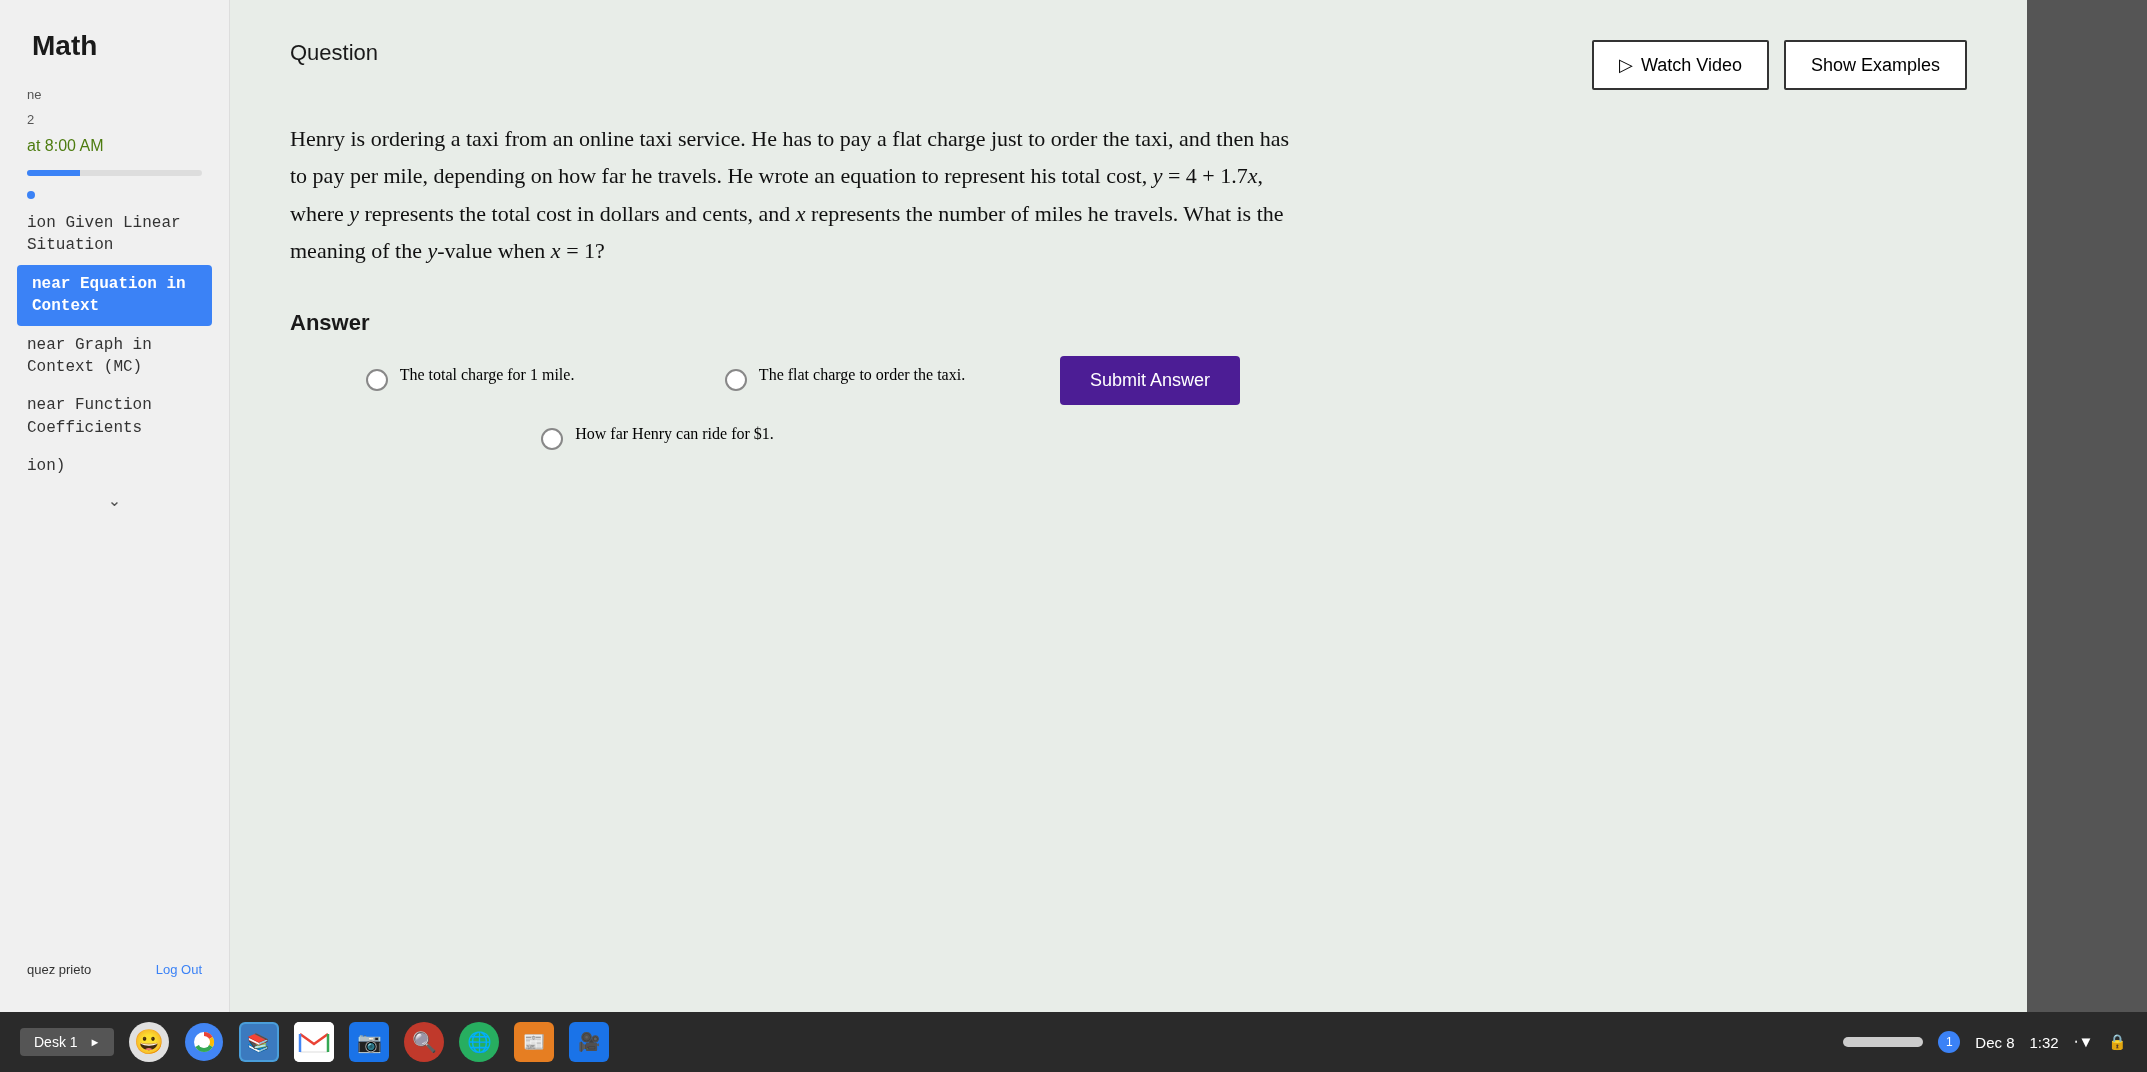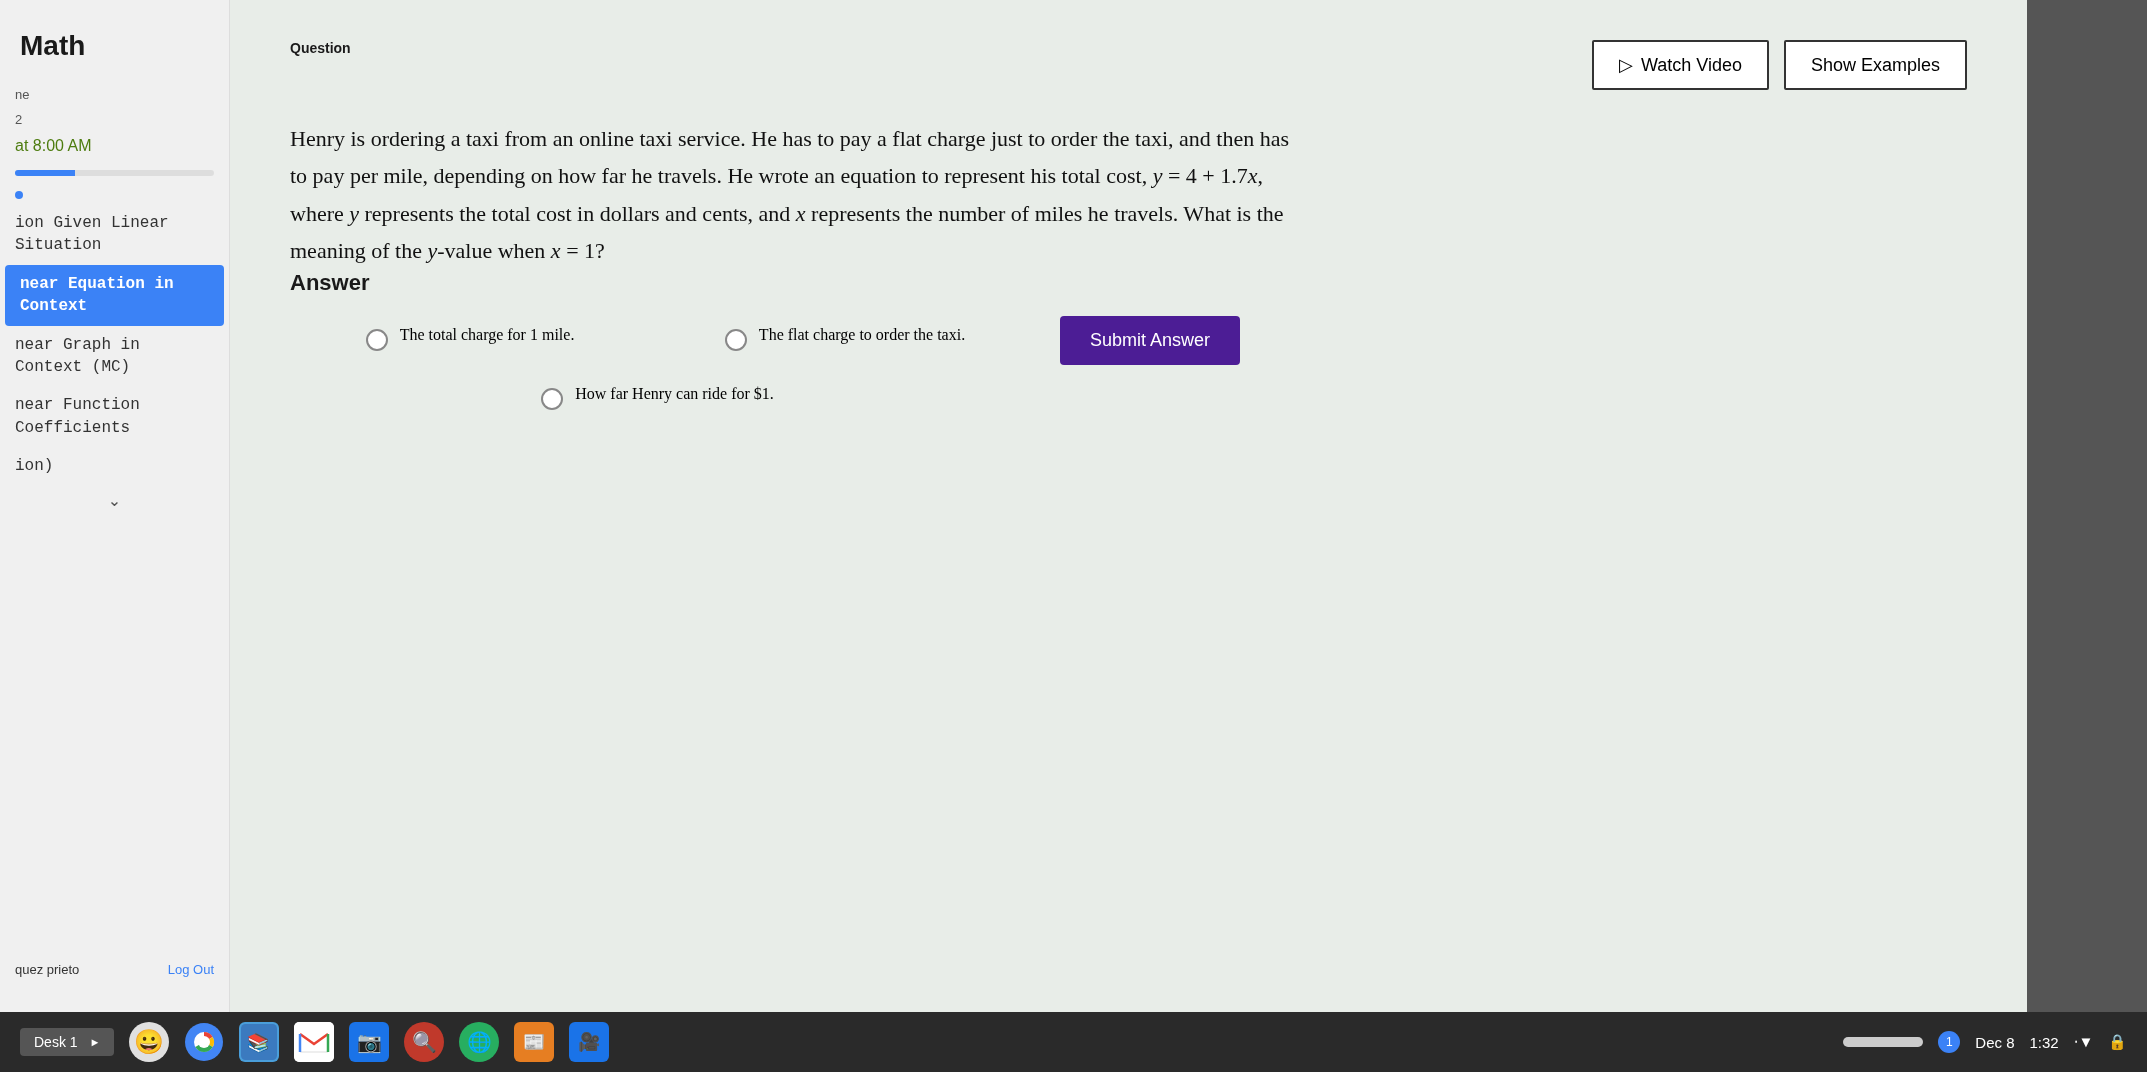--- a/index.html
+++ b/index.html
@@ -16,21 +16,21 @@
     .main-area {
       display: flex;
       flex: 1;
       height: calc(100% - 60px);
     }
 
     
     .sidebar {
       width: 230px;
       background: #f0f0f0;
-      padding: 20px 0;
+      padding: 20px 12px;
       display: flex;
       flex-direction: column;
       border-right: 1px solid #ddd;
       height: 100%;
     }
 
     .sidebar-title {
       font-size: 28px;
       font-weight: bold;
       color: #1a1a1a;
@@ -130,22 +130,22 @@
     }
 
     .question-header {
       display: flex;
       justify-content: space-between;
       align-items: flex-start;
       margin-bottom: 30px;
     }
 
     .question-label {
-      font-size: 14px;
-      font-weight: bold;
+      font-size: 22px;
+      font-weight: normal;
       color: #1a1a1a;
       font-family: Arial, sans-serif;
     }
 
     .header-buttons {
       display: flex;
       gap: 15px;
     }
 
     .btn-watch {
@@ -168,20 +168,21 @@
       font-size: 18px;
       cursor: pointer;
       font-family: Arial, sans-serif;
       border-radius: 2px;
     }
 
     .question-text {
       font-size: 22px;
       line-height: 1.7;
       color: #111;
+      margin-bottom: 40px;
       max-width: 1000px;
     }
 
     .answer-label {
       font-size: 22px;
       font-weight: bold;
       color: #1a1a1a;
       margin-bottom: 30px;
       font-family: Arial, sans-serif;
     }

